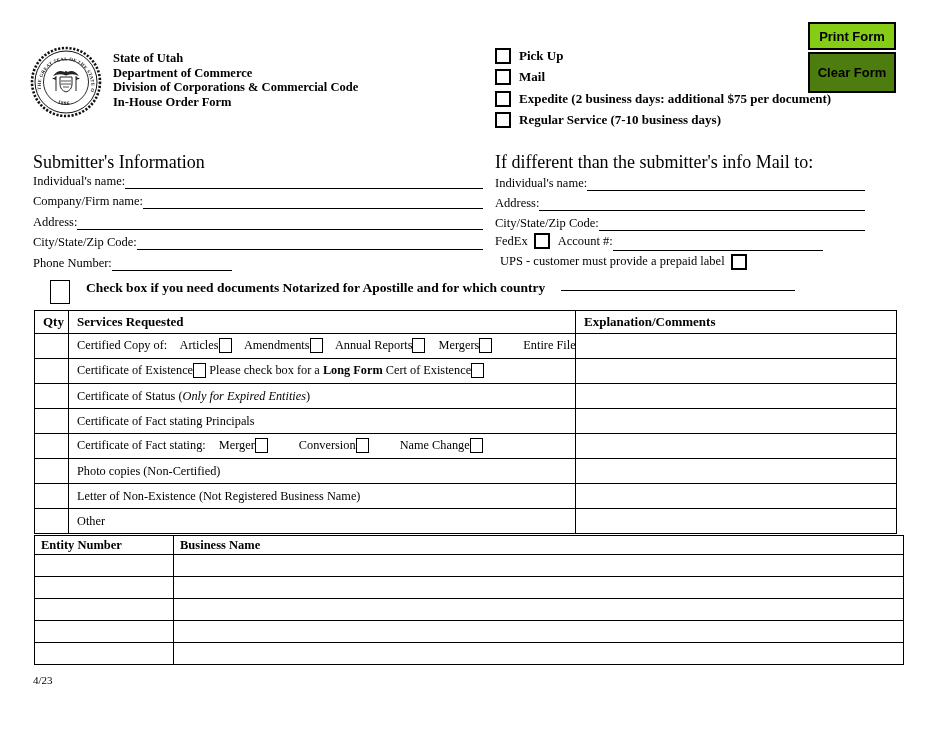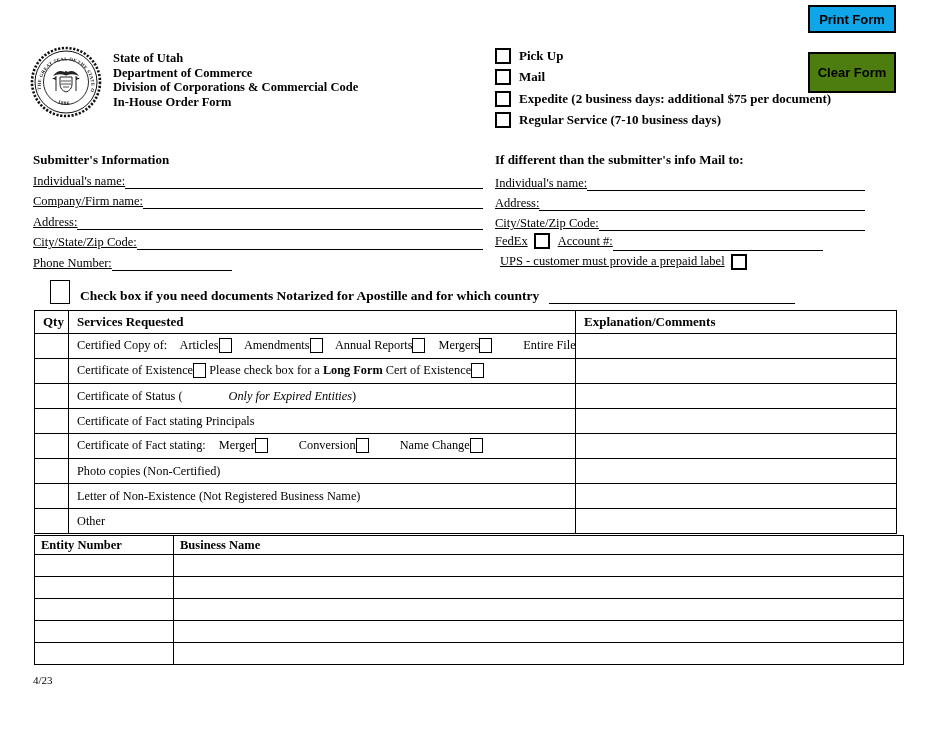--- a/index.html
+++ b/index.html
@@ -3,46 +3,46 @@
 <meta charset="utf-8">
 <style>
   html,body{margin:0;padding:0;background:#fff;}
   .page{position:relative;width:950px;height:733px;background:#ffffff;
         font-family:"Liberation Serif",serif;color:#000;overflow:hidden;}
 
   
   .form-btn{position:absolute;left:808px;width:88px;border:2px solid #000;
         font-family:"Liberation Sans",sans-serif;font-weight:bold;font-size:13px;
         display:flex;align-items:center;justify-content:center;cursor:pointer;box-sizing:border-box;}
-  .btn-print{top:5px;height:28px;background:#0ea5e9;}
+  .btn-print{top:22px;height:28px;background:#84cc16;}
   .btn-clear{top:52px;height:41px;background:#4d7c0f;}
 
   
   .seal{position:absolute;left:30px;top:46px;}
   .agency{position:absolute;left:113px;top:51px;font-weight:bold;font-size:12.5px;line-height:14.6px;}
 
   
   .delivery-row{position:absolute;left:495px;display:flex;align-items:center;gap:8px;
         font-weight:bold;font-size:13px;height:18px;}
   .cb{width:16px;height:16px;border:2px solid #000;background:#fff;box-sizing:border-box;flex:0 0 auto;}
   .cb-sm{display:inline-block;width:13px;height:15px;border:1.5px solid #000;background:#fff;
         box-sizing:border-box;vertical-align:middle;position:relative;top:-1px;}
   .cb-tall{width:20px;height:24px;border:1.5px solid #000;background:#fff;box-sizing:border-box;flex:0 0 auto;}
 
   
-  .sec-head{position:absolute;font-weight:bold;font-size:13px;}
+  .sec-head{position:absolute;font-weight:normal;font-size:18px;}
 
   
   .field-row{position:absolute;display:flex;align-items:flex-end;font-size:12.5px;height:17px;}
-  .field-row .lbl{white-space:nowrap;line-height:15px;text-decoration:underline;}
+  .field-row .lbl{white-space:nowrap;line-height:15px;}
   .fline{flex:1;border-bottom:1px solid #000;height:14px;min-width:10px;}
 
   
-  .apostille{position:absolute;left:50px;top:280px;width:745px;display:flex;align-items:flex-end;
-        gap:10px;font-weight:bold;font-size:13.5px;}
+  .apostille{position:absolute;left:50px;top:280px;width:745px;display:flex;align-items:flex-start;
+        gap:16px;font-weight:bold;font-size:13.5px;}
   .apostille .fline{height:10px;}
 
   
   table{border-collapse:collapse;table-layout:fixed;}
   .services-table{position:absolute;left:34px;top:310px;width:862px;border:1.5px solid #000;}
   .services-table th,.services-table td{border:1px solid #000;font-size:12.3px;
         padding:0 4px 0 8px;text-align:left;vertical-align:middle;overflow:hidden;white-space:nowrap;}
   .services-table th{font-weight:bold;font-size:13px;height:22px;}
   .services-table td{height:24px;font-weight:normal;}
   .col-qty{width:34px;}
@@ -52,21 +52,21 @@
   .entity-table{position:absolute;left:34px;top:535px;width:870px;border:1.5px solid #000;}
   .entity-table th,.entity-table td{border:1px solid #000;font-size:12.5px;padding:0 4px 0 6px;
         text-align:left;vertical-align:middle;}
   .entity-table th{font-weight:bold;height:18px;}
   .entity-table td{height:21px;}
   .col-entity{width:139px;}
 
   .footer-rev{position:absolute;left:33px;top:674px;font-size:11px;}
 
   .bold{font-weight:bold;}
-  .ital{font-style:italic;margin-left:46px;}
+  .ital{font-style:italic;}
   .sp10{display:inline-block;width:10px;}
   .sp28{display:inline-block;width:28px;}
 </style>
 </head>
 <body>
 
 <div class="page">
 
   <div class="form-btn btn-print">Print Form</div>
   <div class="form-btn btn-clear">Clear Form</div>

